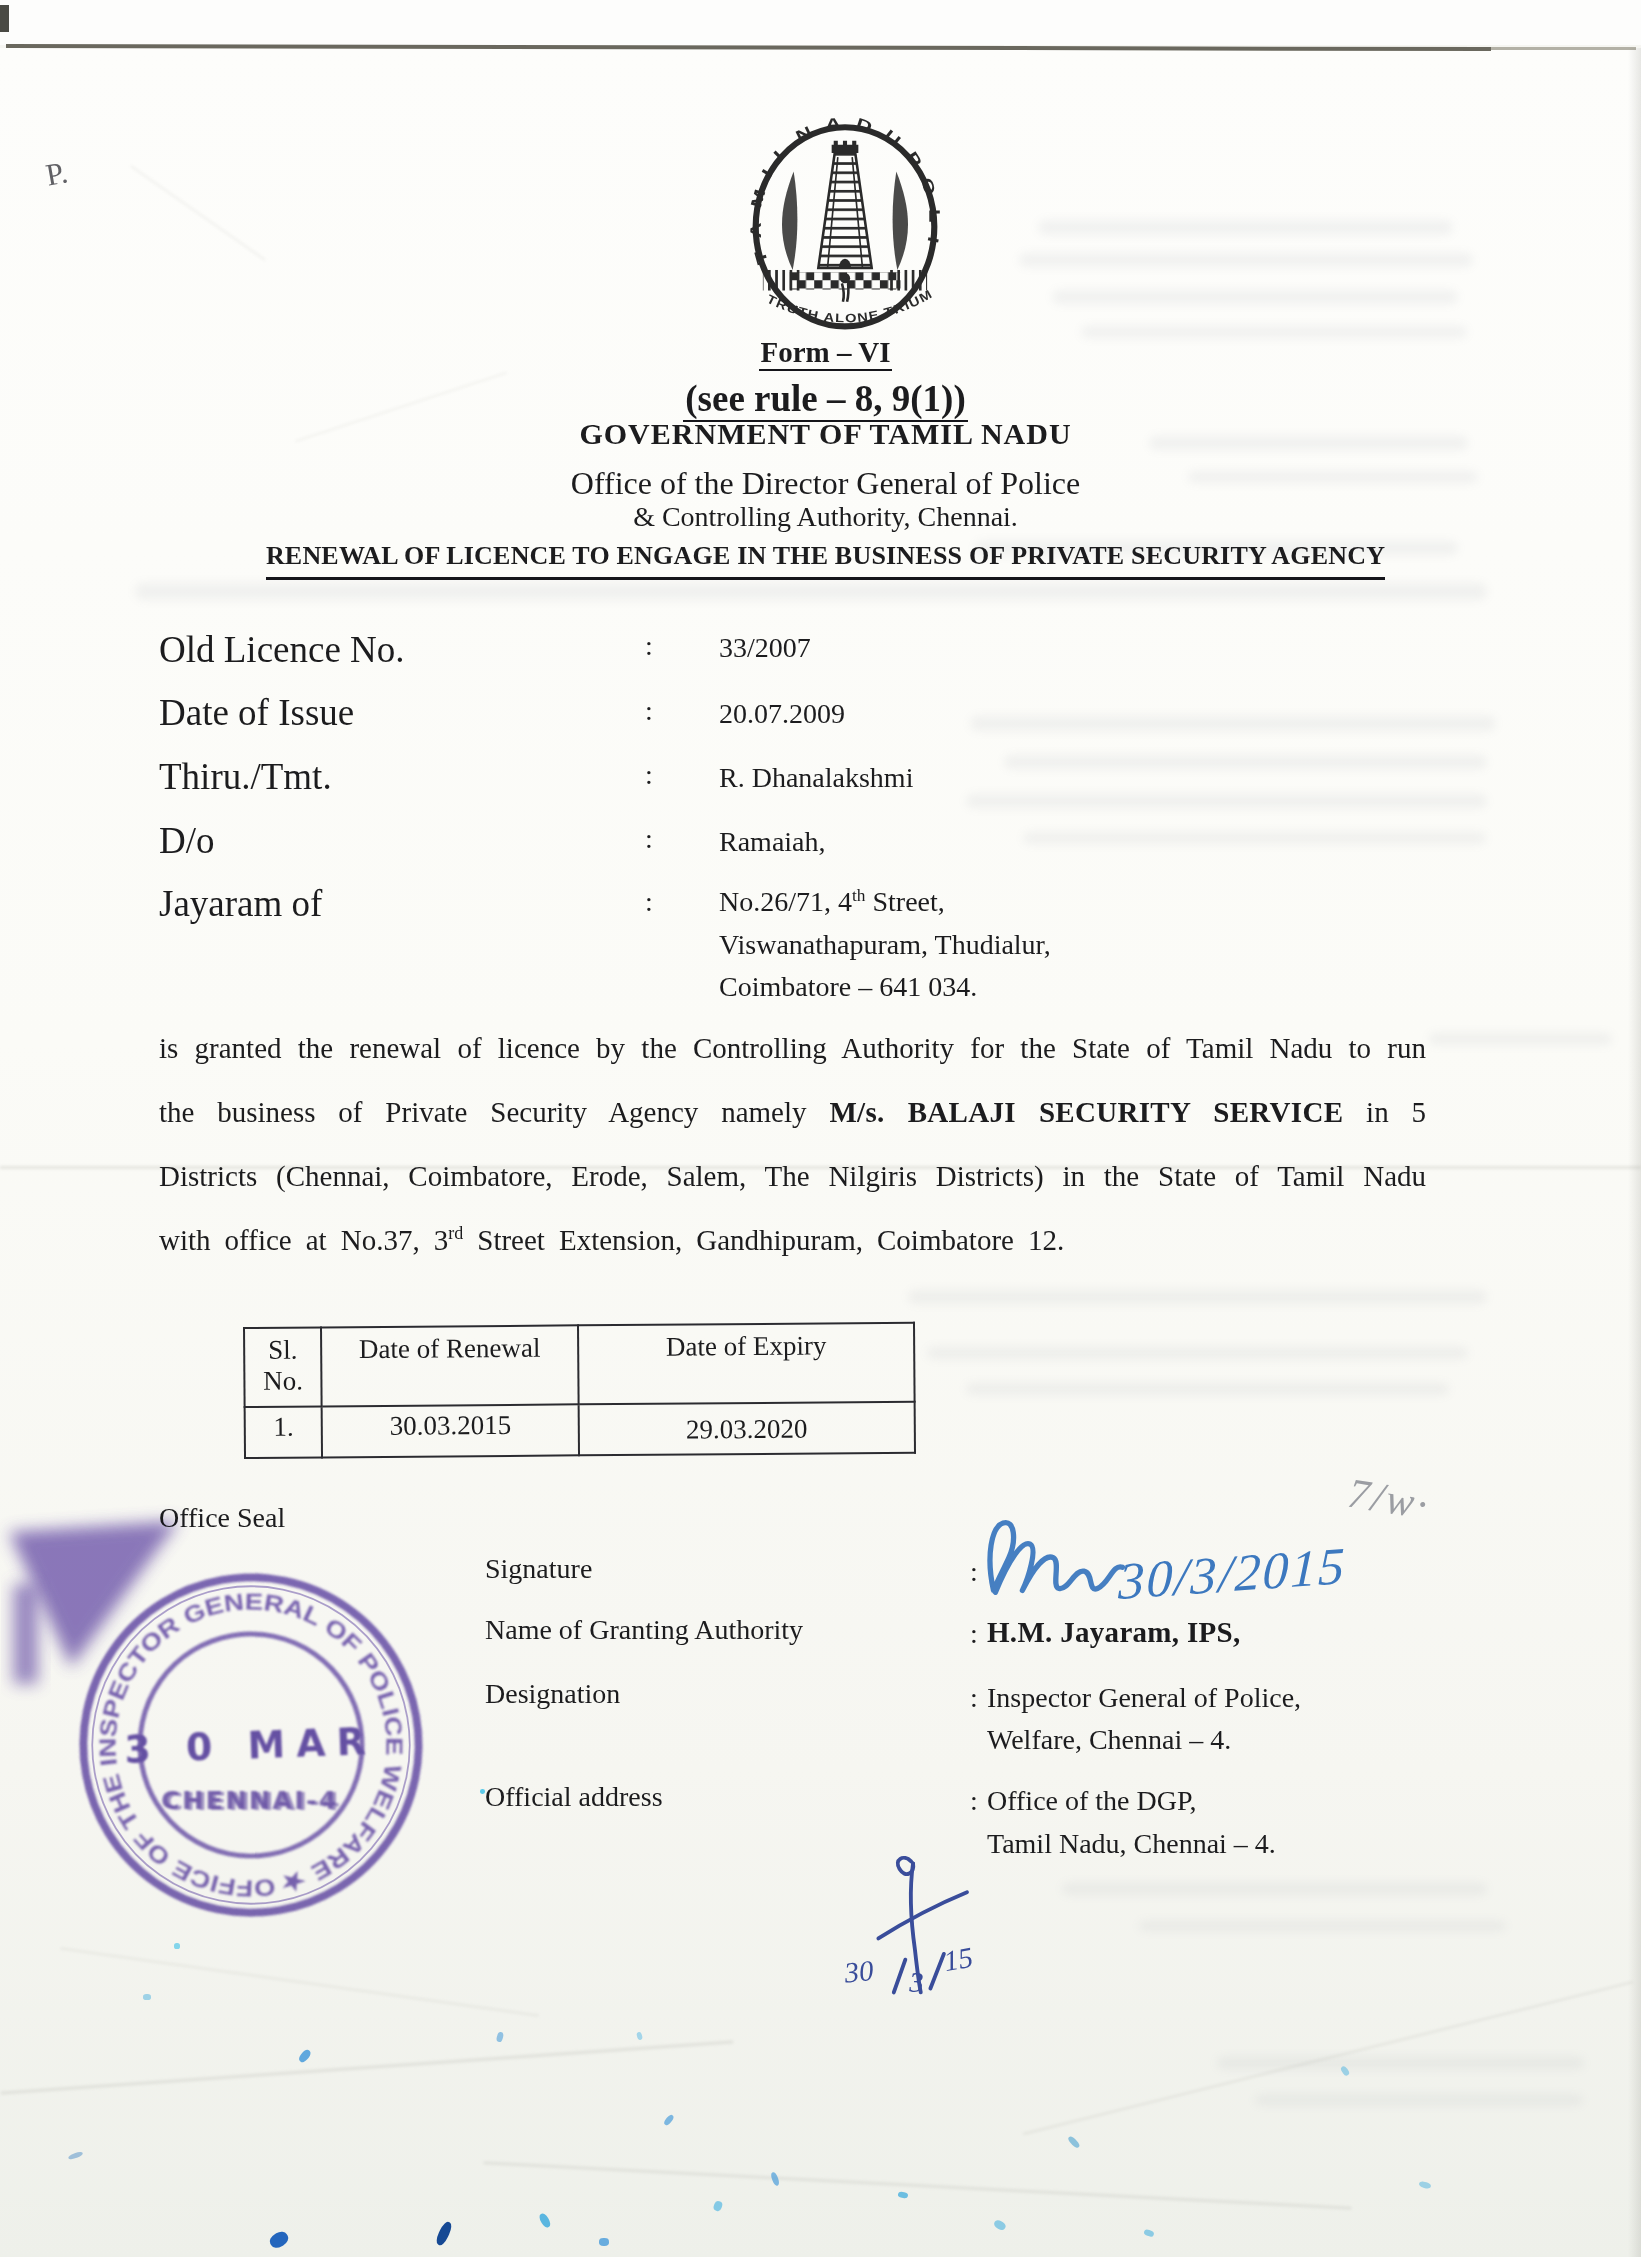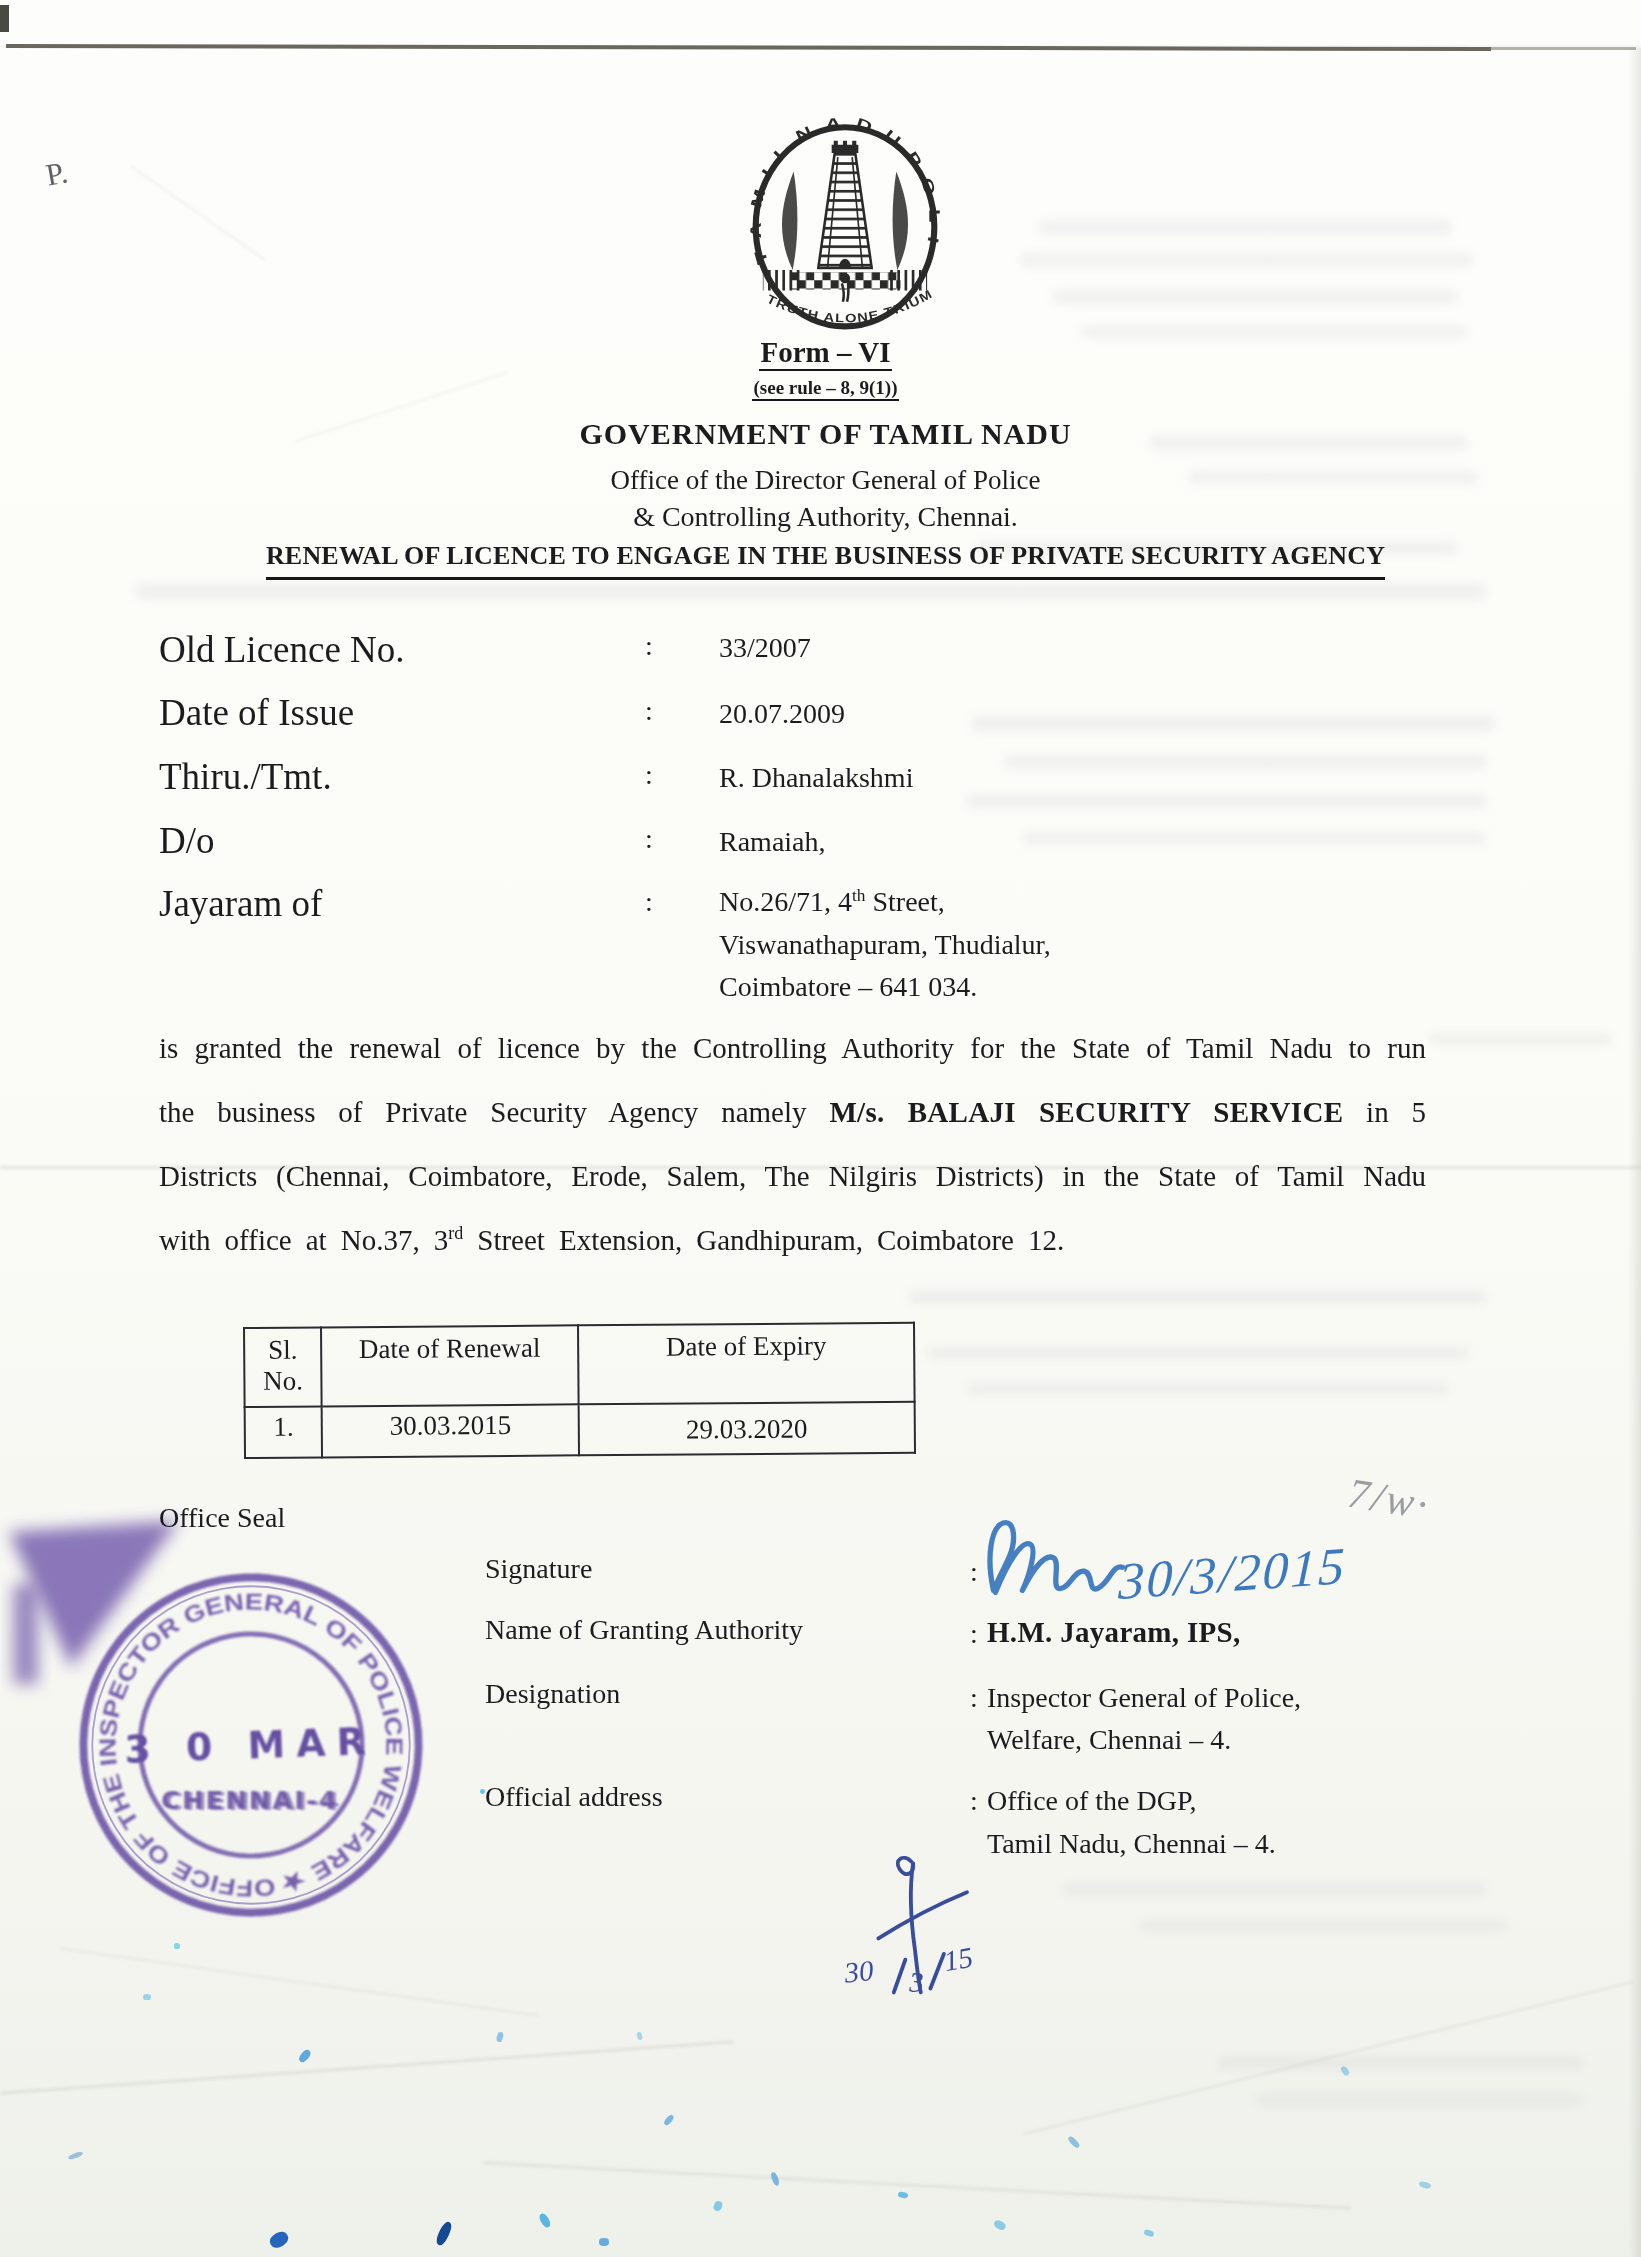--- a/index.html
+++ b/index.html
@@ -16,24 +16,24 @@
     background:linear-gradient(180deg,#fdfdfb 0%,#fbfbf7 45%,#f6f6f1 78%,#eef0ea 100%);}
   .edge-line{left:5.8px;top:44px;width:1485px;height:3.9px;background:#6a685e;transform:rotate(0.12deg);transform-origin:left;}
   .edge-line2{left:1491px;top:47px;width:145px;height:2.9px;background:#b3b1a6;}
   .corner-mark{left:0;top:4.8px;width:8.7px;height:27px;background:#4a4a44;}
   .right-shadow{left:1628px;top:48px;width:13.5px;height:2209px;
     background:linear-gradient(90deg,rgba(255,255,255,0) 0%,rgba(120,120,112,.18) 100%);}
   
   .center-block{left:145px;width:1361px;text-align:center;white-space:nowrap;}
   .form-no{top:336px;font-size:29px;font-weight:bold;}
   .form-no span{border-bottom:2.9px solid #15151a;padding:0 1.9px 1px;}
-  .rule-ref{top:377px;font-size:19px;font-weight:bold;}
+  .rule-ref{top:377px;font-size:37px;font-weight:bold;}
   .rule-ref span{border-bottom:2.9px solid #15151a;padding:0 1.9px 1px;}
   .govt{top:417px;font-size:30px;font-weight:bold;letter-spacing:1px;}
-  .office1{top:465px;font-size:27px;}
+  .office1{top:465px;font-size:32px;}
   .office2{top:501px;font-size:28px;}
   .doc-title{top:541px;font-size:26px;font-weight:bold;letter-spacing:0.2px;}
   .doc-title span{border-bottom:3.4px solid #15151a;padding:0 0 6.8px;}
   
   .f-label{left:159px;font-size:37px;white-space:nowrap;}
   .f-colon{left:645px;font-size:28px;}
   .f-value{left:719px;font-size:28px;white-space:nowrap;}
   sup{font-size:.62em;vertical-align:super;line-height:0;}
   
   .grant-par{left:159px;top:1016px;width:1267px;font-size:29px;line-height:64px;

